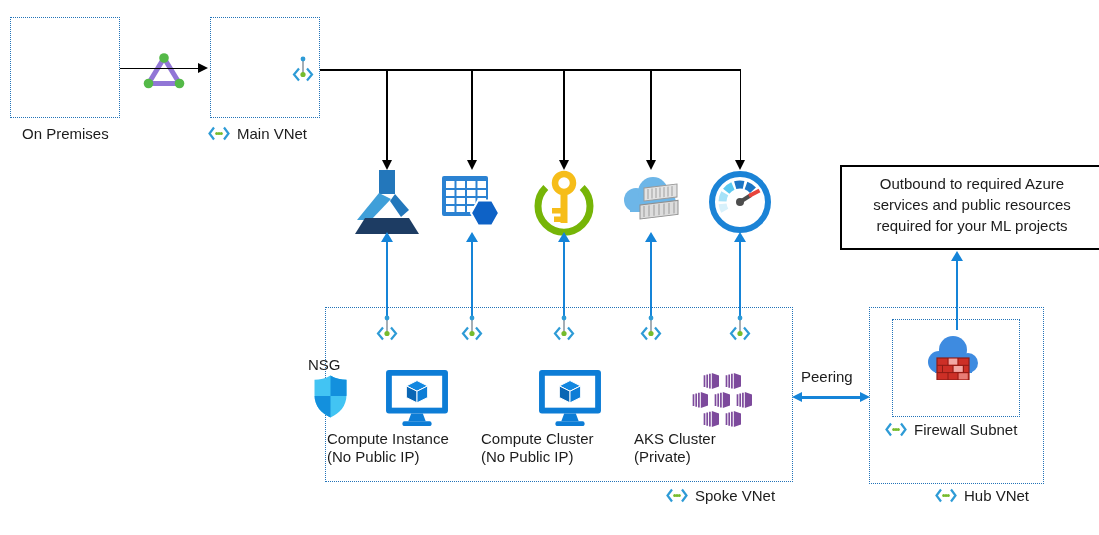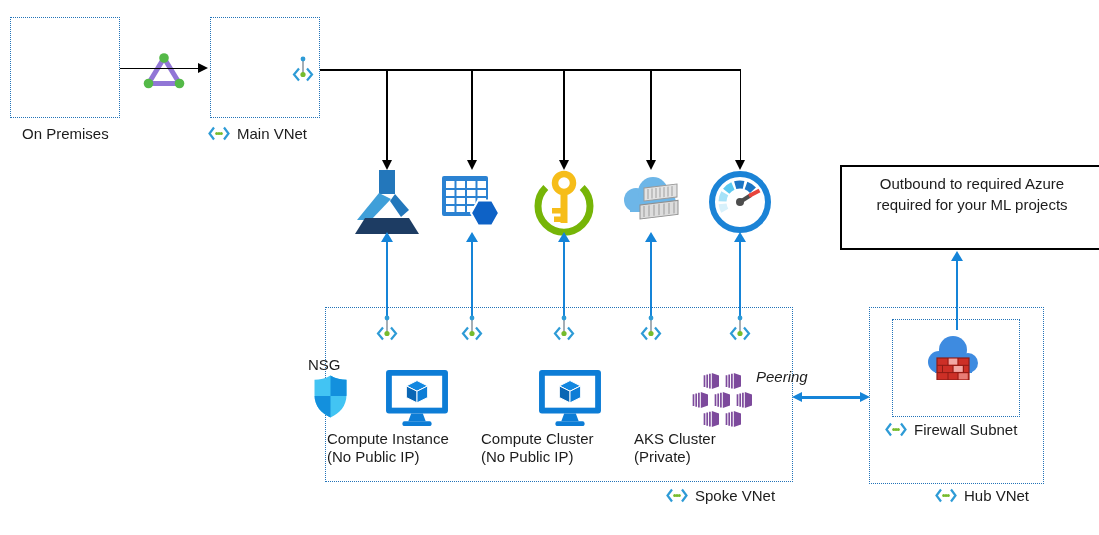--- a/index.html
+++ b/index.html
@@ -280,21 +280,21 @@
     <div>(Private)</div>
   </div>
 
   <div class="iconlbl" style="left:665px;top:487px;">
     <svg width="24" height="15">
         <use href="#sym-vnet"></use>
       </svg>
     <span>Spoke VNet</span>
   </div>
 
-  <div class="lbl" style="left:756px;top:368px;font-style:italic;">Peering</div>
+  <div class="lbl" style="left:801px;top:368px;">Peering</div>
   <div class="bhl" style="left:802px;top:396px;width:58px;"></div>
   <div class="ah ah-left-b" style="left:792px;top:391.5px;"></div>
   <div class="ah ah-right-b" style="left:860px;top:391.5px;"></div>
 
   <div class="dbox" style="left:869px;top:307px;width:175px;height:177px;"></div>
   <div class="dbox" style="left:892px;top:319px;width:128px;height:98px;"></div>
   <span class="icon" style="left:926px;top:328px;">
     <svg width="54" height="52" viewBox="0 0 54 52">
       <circle cx="13" cy="34" r="11" fill="#3e8be0"></circle>
       <circle cx="27" cy="22" r="14" fill="#3e8be0"></circle>
@@ -317,18 +317,19 @@
   </div>
   <div class="iconlbl" style="left:934px;top:487px;">
     <svg width="24" height="15">
         <use href="#sym-vnet"></use>
       </svg>
     <span>Hub VNet</span>
   </div>
 
   <div class="solidbox" style="left:840px;top:165px;width:264px;height:85px;">
     <div>Outbound to required Azure</div>
+    <div>services and public resources</div>
     <div>required for your ML projects</div>
   </div>
   <div class="ah ah-up-b" style="left:951px;top:251px;"></div>
   <div class="bvl" style="left:956px;top:261px;height:69px;"></div>
 
 </div>
 
 </body></html>

